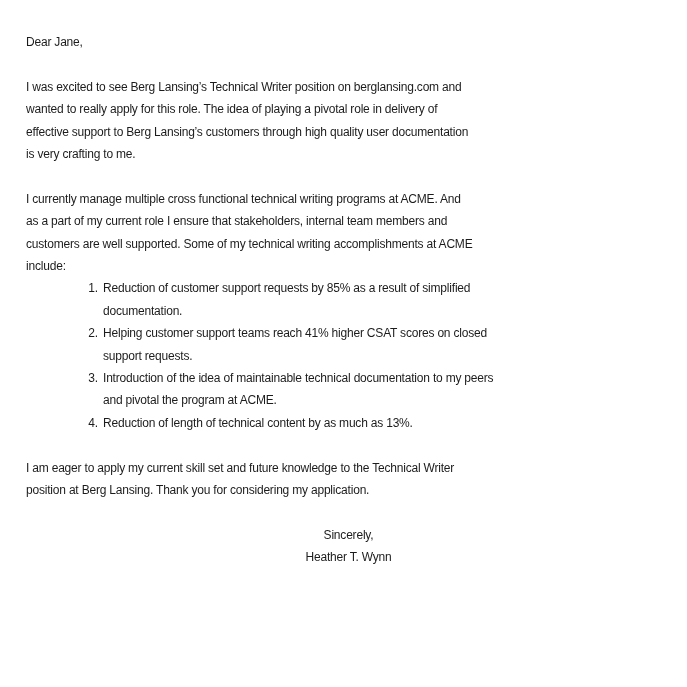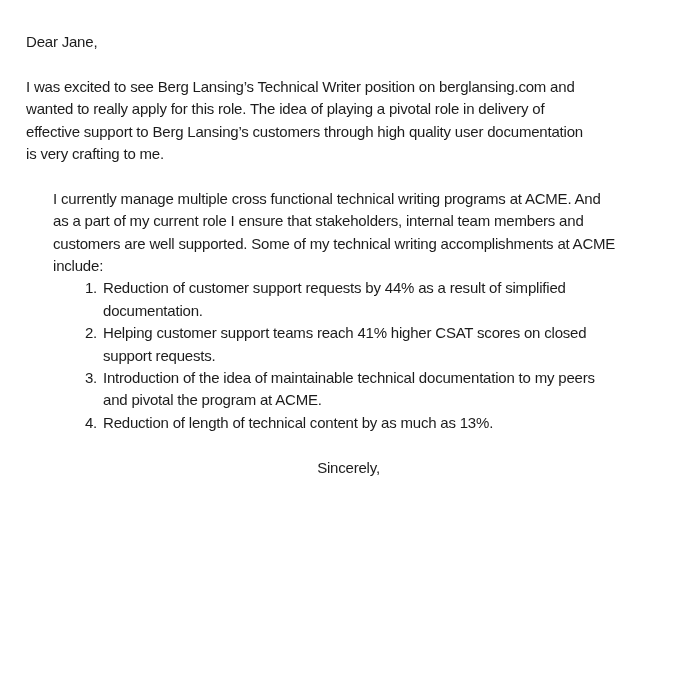--- a/index.html
+++ b/index.html
@@ -10,33 +10,32 @@
   .page {
     width: 687px;
     height: 687px;
     background: #ffffff;
     box-sizing: border-box;
     padding: 31px 20px 0 26px;
     overflow: hidden;
   }
   .doc {
     font-family: "Liberation Sans", sans-serif;
-    font-size: 15px;
+    font-size: 12px;
     line-height: 22.4px;
     color: #1c1c1c;
     letter-spacing: -0.2px;
     width: 645px;
   }
   .doc p {
     margin: 0 0 22.4px 0;
     white-space: pre-line;
   }
   .doc p.no-gap {
     margin-bottom: 0;
-    margin-left: 27px;
   }
   .doc ol {
     margin: 0 0 22.4px 0;
     padding: 0 0 0 75px;
   }
   .doc ol li {
     white-space: pre-line;
     padding-left: 2px;
   }
   .signoff div {
@@ -56,29 +55,32 @@
 wanted to really apply for this role. The idea of playing a pivotal role in delivery of
 effective support to Berg Lansing’s customers through high quality user documentation
 is very crafting to me.</p>
 
     <p class="no-gap">I currently manage multiple cross functional technical writing programs at ACME. And
 as a part of my current role I ensure that stakeholders, internal team members and
 customers are well supported. Some of my technical writing accomplishments at ACME
 include:</p>
 
     <ol>
-      <li>Reduction of customer support requests by 44% as a result of simplified
+      <li>Reduction of customer support requests by 85% as a result of simplified
 documentation.</li>
       <li>Helping customer support teams reach 41% higher CSAT scores on closed
 support requests.</li>
       <li>Introduction of the idea of maintainable technical documentation to my peers
 and pivotal the program at ACME.</li>
       <li>Reduction of length of technical content by as much as 13%.</li>
     </ol>
 
 
+    <p>I am eager to apply my current skill set and future knowledge to the Technical Writer
+position at Berg Lansing. Thank you for considering my application.</p>
 
     <div class="signoff">
       <div>Sincerely,</div>
+      <div>Heather T. Wynn</div>
     </div>
 
   </div>
 </div>
 
 </body></html>

